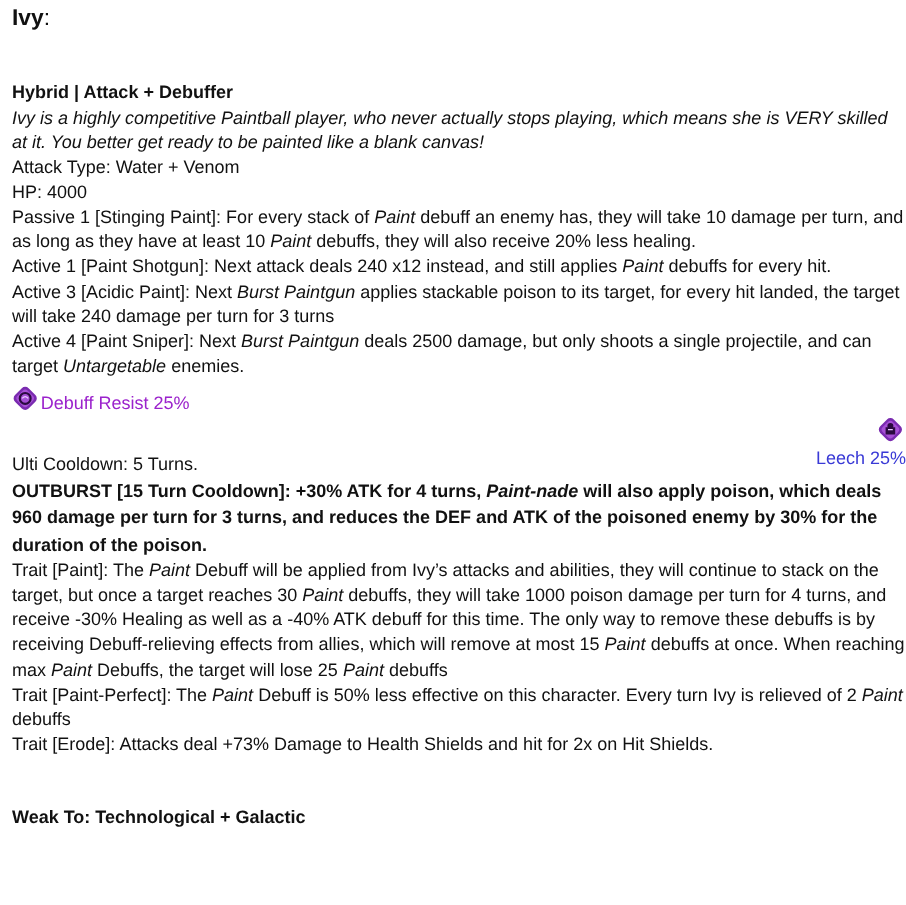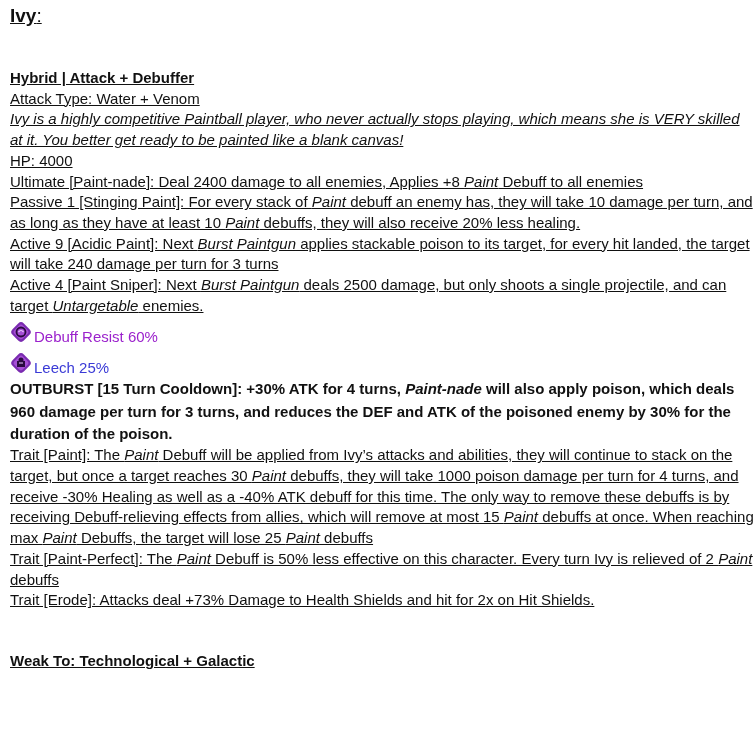--- a/index.html
+++ b/index.html
@@ -2,72 +2,73 @@
 <html><head>
 <meta charset="utf-8">
 <style>
   html, body { margin:0; padding:0; background:#ffffff; }
   body {
     width:755px; height:754px; overflow:hidden;
     font-family: "Liberation Sans", sans-serif;
     font-size:15px; color:#111;
   }
   .doc { padding:4px 0 0 10px; width:745px; }
-  .line { line-height:20.7px; white-space:normal;text-decoration:underline; }
+  .line { line-height:20.7px; white-space:normal; }
   .title { font-size:19px; line-height:24px; }
   .title b { font-weight:bold; }
   .bold { font-weight:bold;margin-top:40px; }
   .ital { font-style:italic; }
   .stat { display:flex; align-items:flex-end; height:31px; }
   .stat .ico { width:22px; height:22px; margin-right:2px; margin-bottom:4px; display:inline-block; }
   .stat span.txt { line-height:20px; }
   .resist { color:#9b22cc; }
-  .leech { color:#3a3ad6; }
+  .leech { color:#3a3ad6;flex-direction:column; }
   .outburst { font-weight:bold; line-height:22.3px; }
 </style>
 </head>
 <body>
 
 <div class="doc">
 
   <div class="line title"><b>Ivy</b><span>:</span></div>
   <div class="line bold">Hybrid | Attack + Debuffer</div>
+  <div class="line ital">Ivy is a highly competitive Paintball player, who never actually stops playing, which means she is VERY skilled at it. You better get ready to be painted like a blank canvas!</div>
   <div class="line">Attack Type: Water + Venom</div>
-  <div class="line ital">Ivy is a highly competitive Paintball player, who never actually stops playing, which means she is VERY skilled at it. You better get ready to be painted like a blank canvas!</div>
   <div class="line">HP: 4000</div>
 
-  <div class="line"><span>Ultimate [Paint-nade]: Deal 2400 damage to all enemies, Applies +8 </span><i>Paint</i><span> Debuff to all enemies</span></div>
   <div class="line"><span>Passive 1 [Stinging Paint]: For every stack of </span><i>Paint</i><span> debuff an enemy has, they will take 10 damage per turn, and as long as they have at least 10 </span><i>Paint</i><span> debuffs, they will also receive 20% less healing.</span></div>
-  <div class="line"><span>Active 9 [Acidic Paint]: Next </span><i>Burst Paintgun</i><span> applies stackable poison to its target, for every hit landed, the target will take 240 damage per turn for 3 turns</span></div>
+  <div class="line"><span>Active 1 [Paint Shotgun]: Next attack deals 240 x12 instead, and still applies </span><i>Paint</i><span> debuffs for every hit.</span></div>
+  <div class="line"><span>Active 3 [Acidic Paint]: Next </span><i>Burst Paintgun</i><span> applies stackable poison to its target, for every hit landed, the target will take 240 damage per turn for 3 turns</span></div>
   <div class="line"><span>Active 4 [Paint Sniper]: Next </span><i>Burst Paintgun</i><span> deals 2500 damage, but only shoots a single projectile, and can target </span><i>Untargetable</i><span> enemies.</span></div>
 
   <div class="stat resist">
     <span class="ico">
       <svg width="22" height="22" viewBox="0 0 22 22">
           <rect x="3" y="3" width="16" height="16" rx="4" transform="rotate(45 11 11)" fill="#7a2bb0"></rect>
           <rect x="5" y="5" width="12" height="12" rx="3" transform="rotate(45 11 11)" fill="#a64fd6"></rect>
           <circle cx="11" cy="11" r="4.5" fill="none" stroke="#2a0a40" stroke-width="1.8"></circle>
           <path d="M8.5 11 q2.5 -3 5 0" stroke="#e8c8ff" stroke-width="1.2" fill="none"></path>
         </svg>
     </span>
-    <span class="txt">Debuff Resist 60%</span>
+    <span class="txt">Debuff Resist 25%</span>
   </div>
   <div class="stat leech">
     <span class="ico">
       <svg width="22" height="22" viewBox="0 0 22 22">
           <rect x="3" y="3" width="16" height="16" rx="4" transform="rotate(45 11 11)" fill="#7a2bb0"></rect>
           <rect x="5" y="5" width="12" height="12" rx="3" transform="rotate(45 11 11)" fill="#a64fd6"></rect>
           <path d="M7 9 h8 v6 h-8 z" fill="#2a0a40"></path>
           <circle cx="11" cy="8" r="2.5" fill="#2a0a40"></circle>
           <path d="M9 11 h4" stroke="#e8c8ff" stroke-width="1"></path>
         </svg>
     </span>
     <span class="txt">Leech 25%</span>
   </div>
 
+  <div class="line">Ulti Cooldown: 5 Turns.</div>
   <div class="outburst"><span>OUTBURST [15 Turn Cooldown]: +30% ATK for 4 turns, </span><i>Paint-nade</i><span> will also apply poison, which deals 960 damage per turn for 3 turns, and reduces the DEF and ATK of the poisoned enemy by 30% for the duration of the poison.</span></div>
 
   <div class="line"><span>Trait [Paint]: The </span><i>Paint</i><span> Debuff will be applied from Ivy’s attacks and abilities, they will continue to stack on the target, but once a target reaches 30 </span><i>Paint</i><span> debuffs, they will take 1000 poison damage per turn for 4 turns, and receive -30% Healing as well as a -40% ATK debuff for this time. The only way to remove these debuffs is by receiving Debuff-relieving effects from allies, which will remove at most 15 </span><i>Paint</i><span> debuffs at once. When reaching max </span><i>Paint</i><span> Debuffs, the target will lose 25 </span><i>Paint</i><span> debuffs</span></div>
   <div class="line"><span>Trait [Paint-Perfect]: The </span><i>Paint</i><span> Debuff is 50% less effective on this character. Every turn Ivy is relieved of 2 </span><i>Paint</i><span> debuffs</span></div>
   <div class="line">Trait [Erode]: Attacks deal +73% Damage to Health Shields and hit for 2x on Hit Shields.</div>
   <div class="line bold">Weak To: Technological + Galactic</div>
 
 </div>
 
 </body></html>

